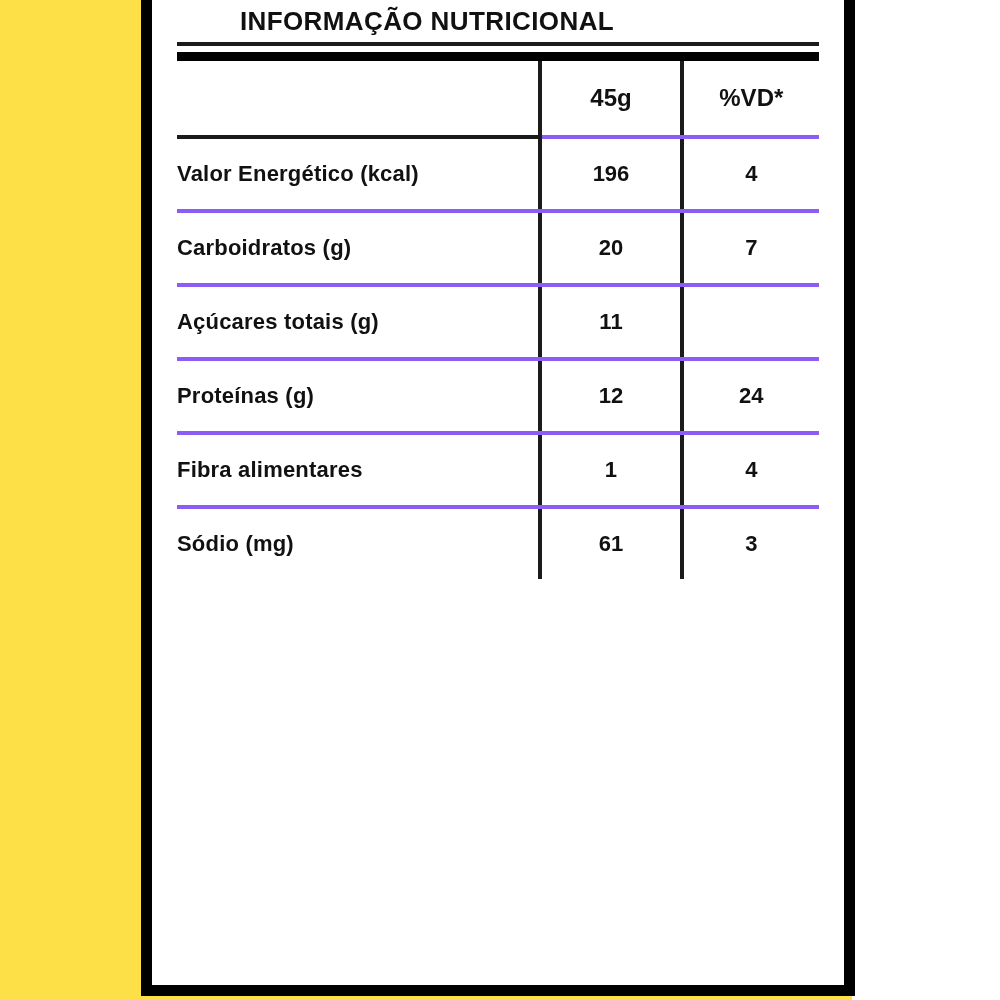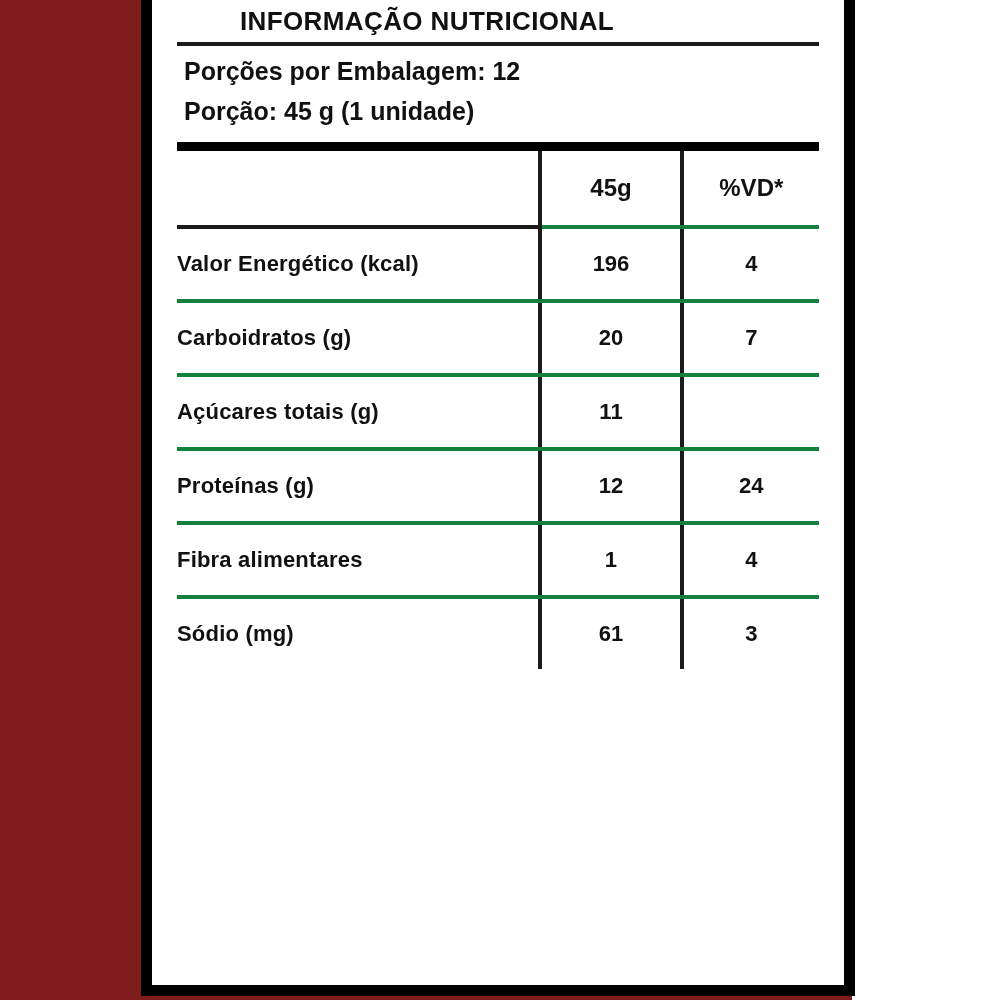--- a/index.html
+++ b/index.html
@@ -14,21 +14,21 @@
     font-family: "Liberation Sans", sans-serif;
     color: #111111;
     -webkit-font-smoothing: none;
   }
 
   
   #canvas {
     position: relative;
     width: 852px;
     height: 1000px;
-    background: #7f1d1d;
+    background: #fde047;
   }
 
   
   #panel {
     position: absolute;
     left: 141px;
     top: -6px;
     width: 714px;      
     height: 1002px;
     background: #ffffff;
@@ -88,21 +88,21 @@
     margin: 0 14px;
     border-collapse: collapse;
     table-layout: fixed;
   }
   table.nut-table col.c-label  { width: 56.6%; }
   table.nut-table col.c-amount { width: 22.0%; }
   table.nut-table col.c-dv     { width: 21.4%; }
 
   table.nut-table td,
   table.nut-table th {
-    border-bottom: 4px solid #15803d;
+    border-bottom: 4px solid #8b5cf6;
     padding: 0;
     height: 70px;
     vertical-align: middle;
     font-weight: 700;
     font-size: 22px;
   }
 
   
   table.nut-table td.amount,
   table.nut-table th.amount,
@@ -137,24 +137,20 @@
 <body>
 
 <div id="canvas">
   <div id="panel">
     <div id="panel-inner">
 
       <div class="nut-title">INFORMAÇÃO NUTRICIONAL</div>
 
       <div class="rule-thin"></div>
 
-      <div class="serving-block">
-        <div class="serving-line">Porções por Embalagem: 12</div>
-        <div class="serving-line">Porção: 45 g (1 unidade)</div>
-      </div>
 
       <div class="rule-thick"></div>
 
       <table class="nut-table">
         <colgroup>
           <col class="c-label">
           <col class="c-amount">
           <col class="c-dv">
         </colgroup>
         <thead>

